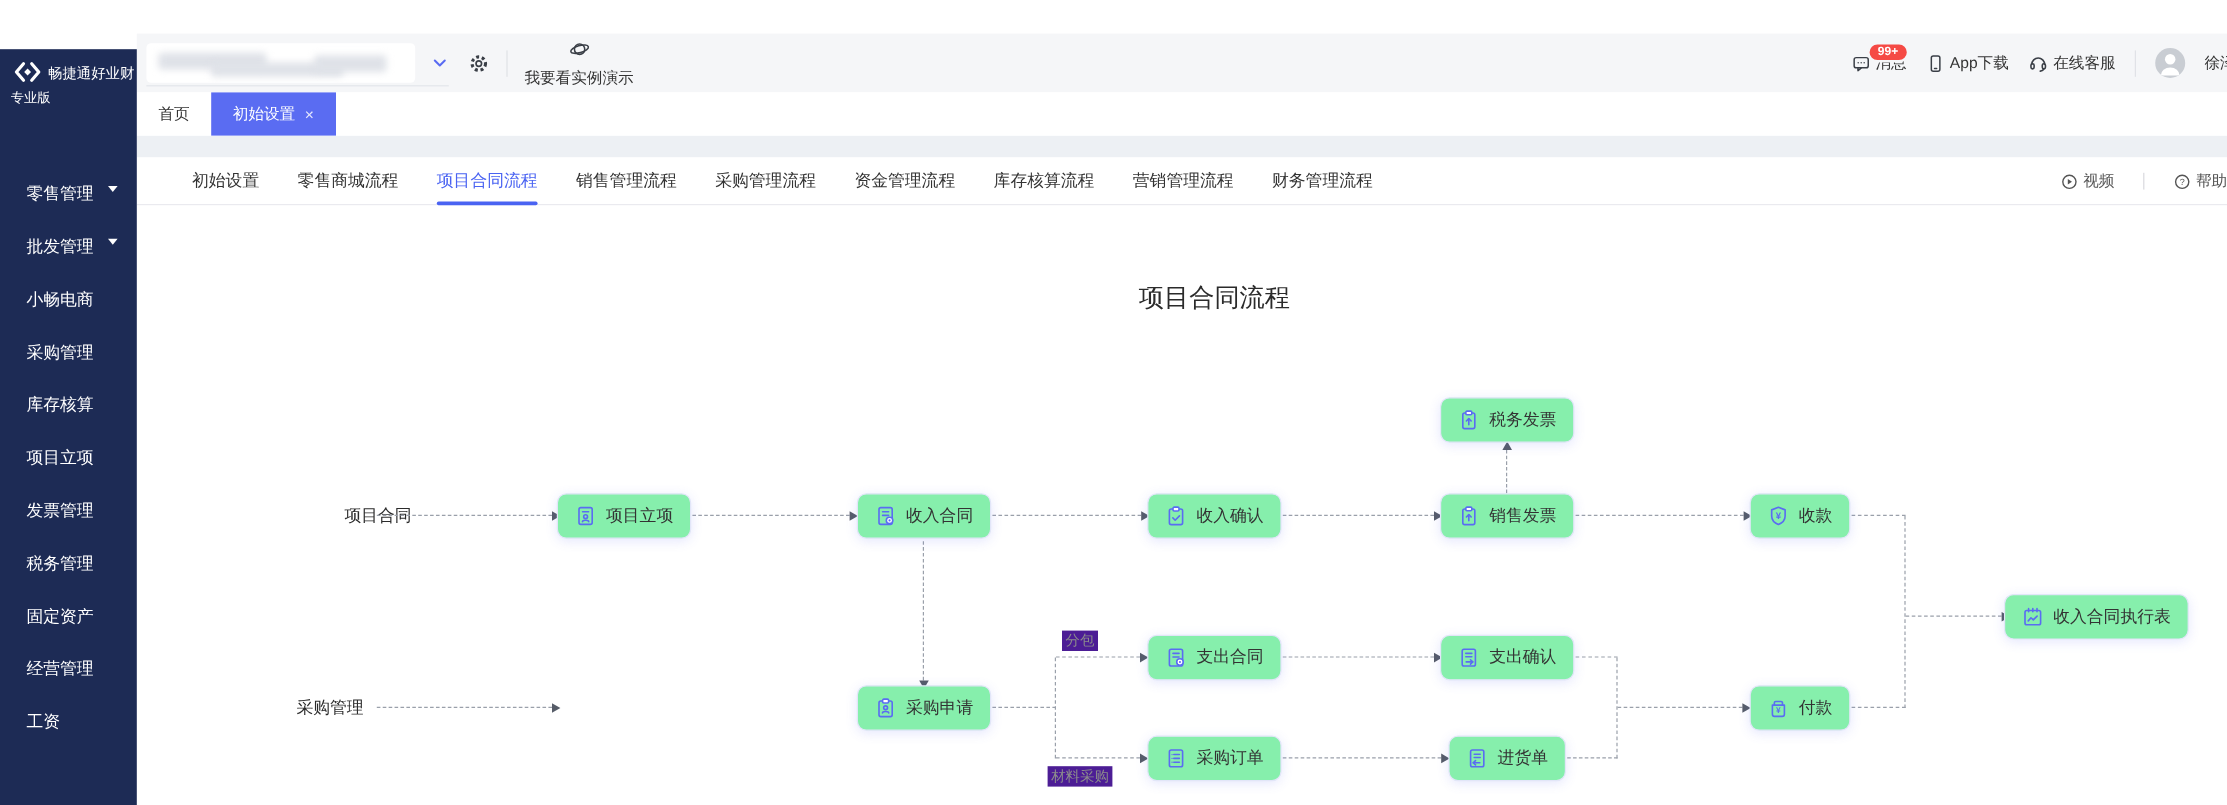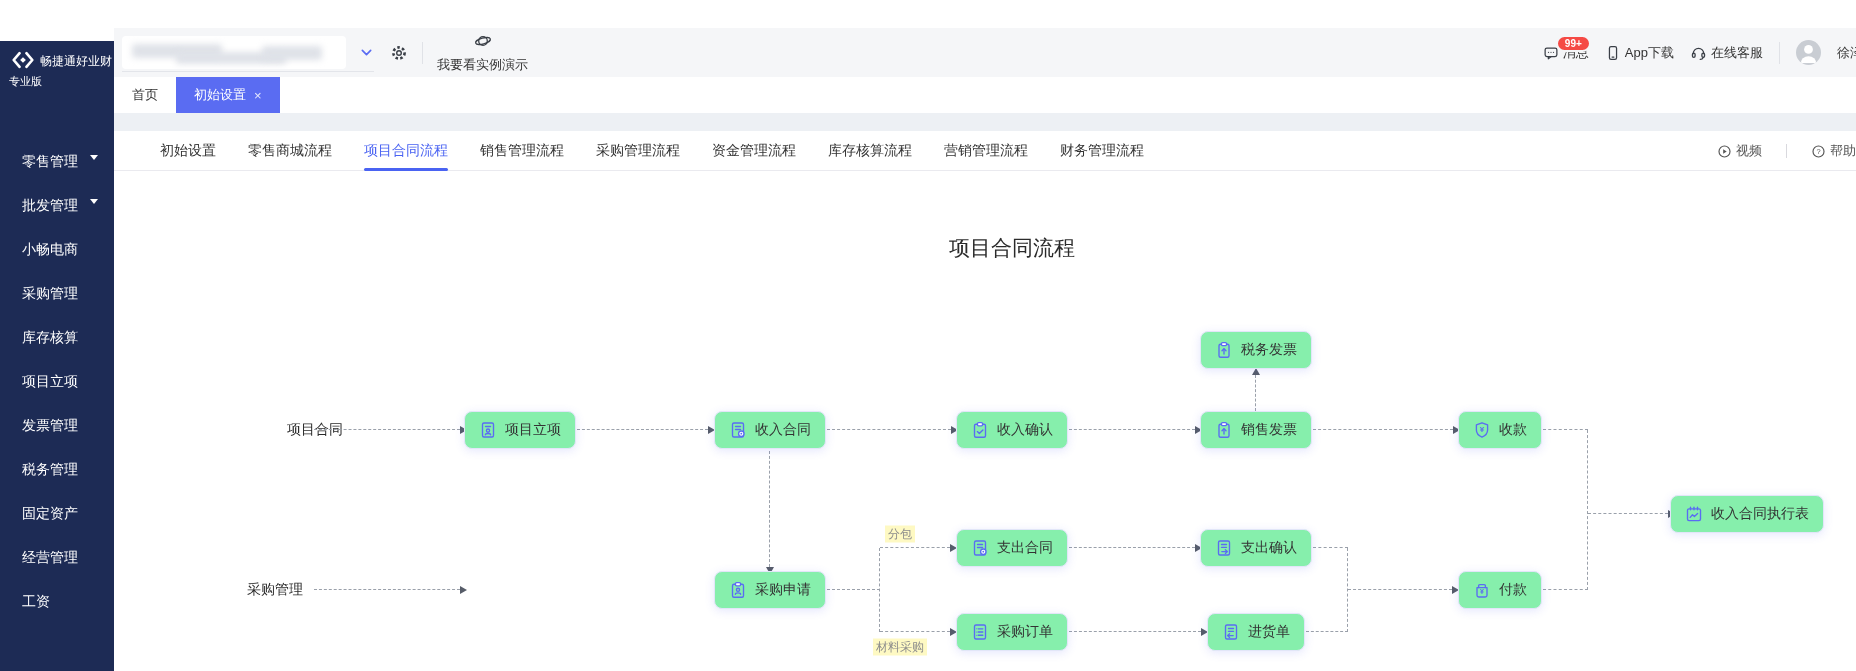--- a/index.html
+++ b/index.html
@@ -64,21 +64,21 @@
   .diagram { position:absolute; left:0; top:0; width:1856px; height:671px; z-index:3; pointer-events:none; }
   .dg-title { position:absolute; left:1012px; top:234px; transform:translateX(-50%); font-size:21px;
               font-weight:500; color:#2b2b2b; }
   .flow-node { position:absolute; transform:translate(-50%,-50%); display:flex; align-items:center; gap:8px;
                background:#86efac; border:1px solid #e2e6f8; border-radius:8px; padding:9px 14px;
                font-size:14px; color:#333; white-space:nowrap; box-shadow:0 2px 10px rgba(93,107,240,.16);
                cursor:pointer; pointer-events:auto; }
   .nicon { width:18px; height:18px; display:inline-flex; color:#5a6cf2; }
   .row-label { position:absolute; transform:translateY(-50%); font-size:14px; font-weight:500; color:#2b2b2b; }
   .branch-label { position:absolute; transform:translate(-50%,-50%); font-size:12px; color:#8c8c8c;
-                  background:#fef9c3; padding:0 3px; }
+                  background:#4c1d95; padding:0 3px; }
   .conn-h { position:absolute; border-top:1.6px dashed #9aa0aa; }
   .conn-v { position:absolute; border-left:1.6px dashed #9aa0aa; }
   .arr { position:absolute; width:0; height:0; }
   .arr-right { border-top:4.5px solid transparent; border-bottom:4.5px solid transparent;
                border-left:7px solid #565c68; transform:translateY(-50%); }
   .arr-up   { border-left:4.5px solid transparent; border-right:4.5px solid transparent;
               border-bottom:7px solid #565c68; transform:translateX(-50%); }
   .arr-down { border-left:4.5px solid transparent; border-right:4.5px solid transparent;
               border-top:7px solid #565c68; transform:translateX(-50%); }
   svg { display:block; }

